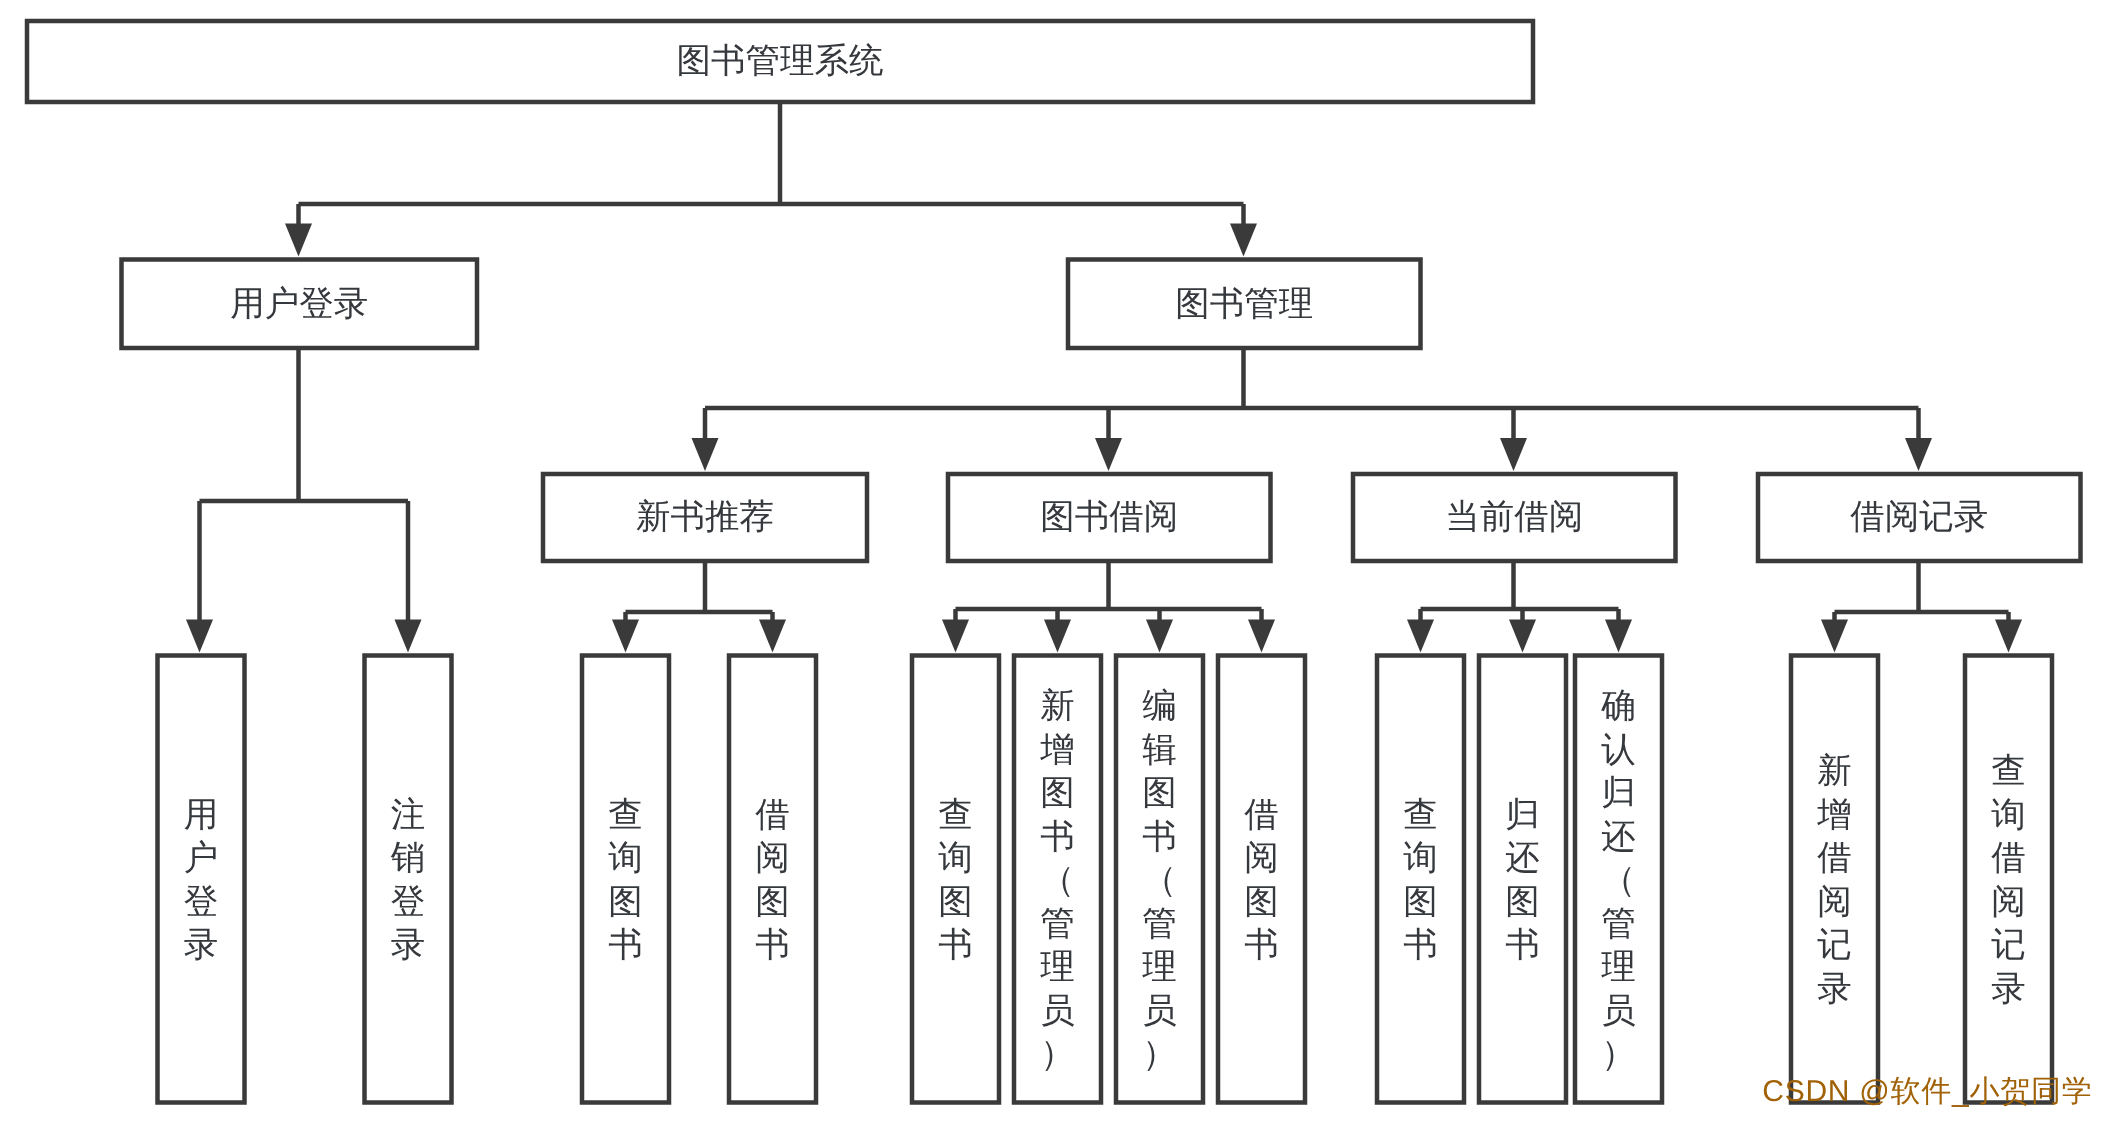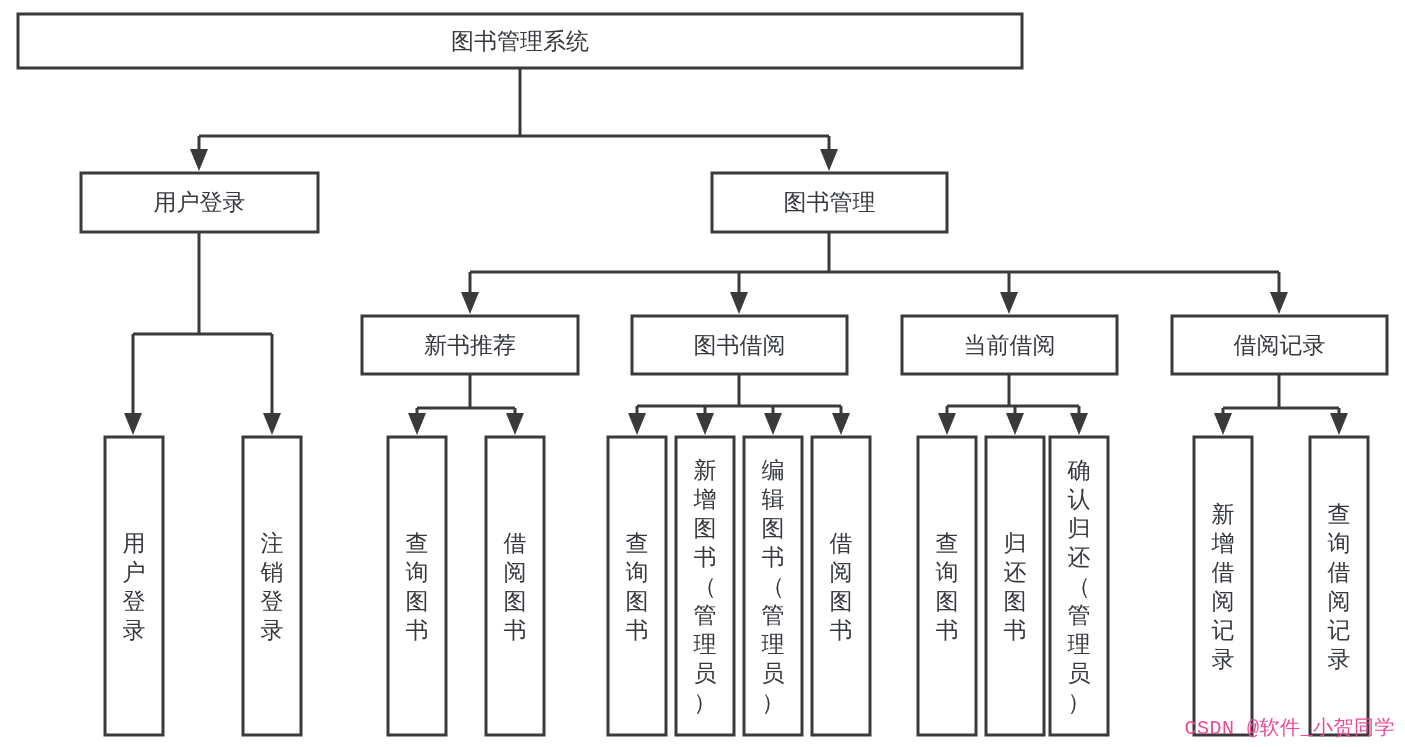--- a/index.html
+++ b/index.html
@@ -54,23 +54,23 @@
   .node-label-v {
     fill: #35383d;
     font-family: "DejaVu Sans", "Liberation Sans", sans-serif;
     font-size: 23px;
     text-anchor: middle;
   }
   .watermark-text {
     position: absolute;
     right: 10px;
     bottom: 6px;
-    font-family: Liberation Mono, monospace;
+    font-family: Liberation Sans, sans-serif;
     font-size: 20px;
-    color: #ec4899;
+    color: #a16207;
     letter-spacing: 0.5px;
     white-space: nowrap;
     pointer-events: none;
   }
 </style>
 </head>
 <body>
 
 <div id="diagram-root">
   <svg class="diagram-svg" viewBox="0 0 1405 747" xmlns="http://www.w3.org/2000/svg">

